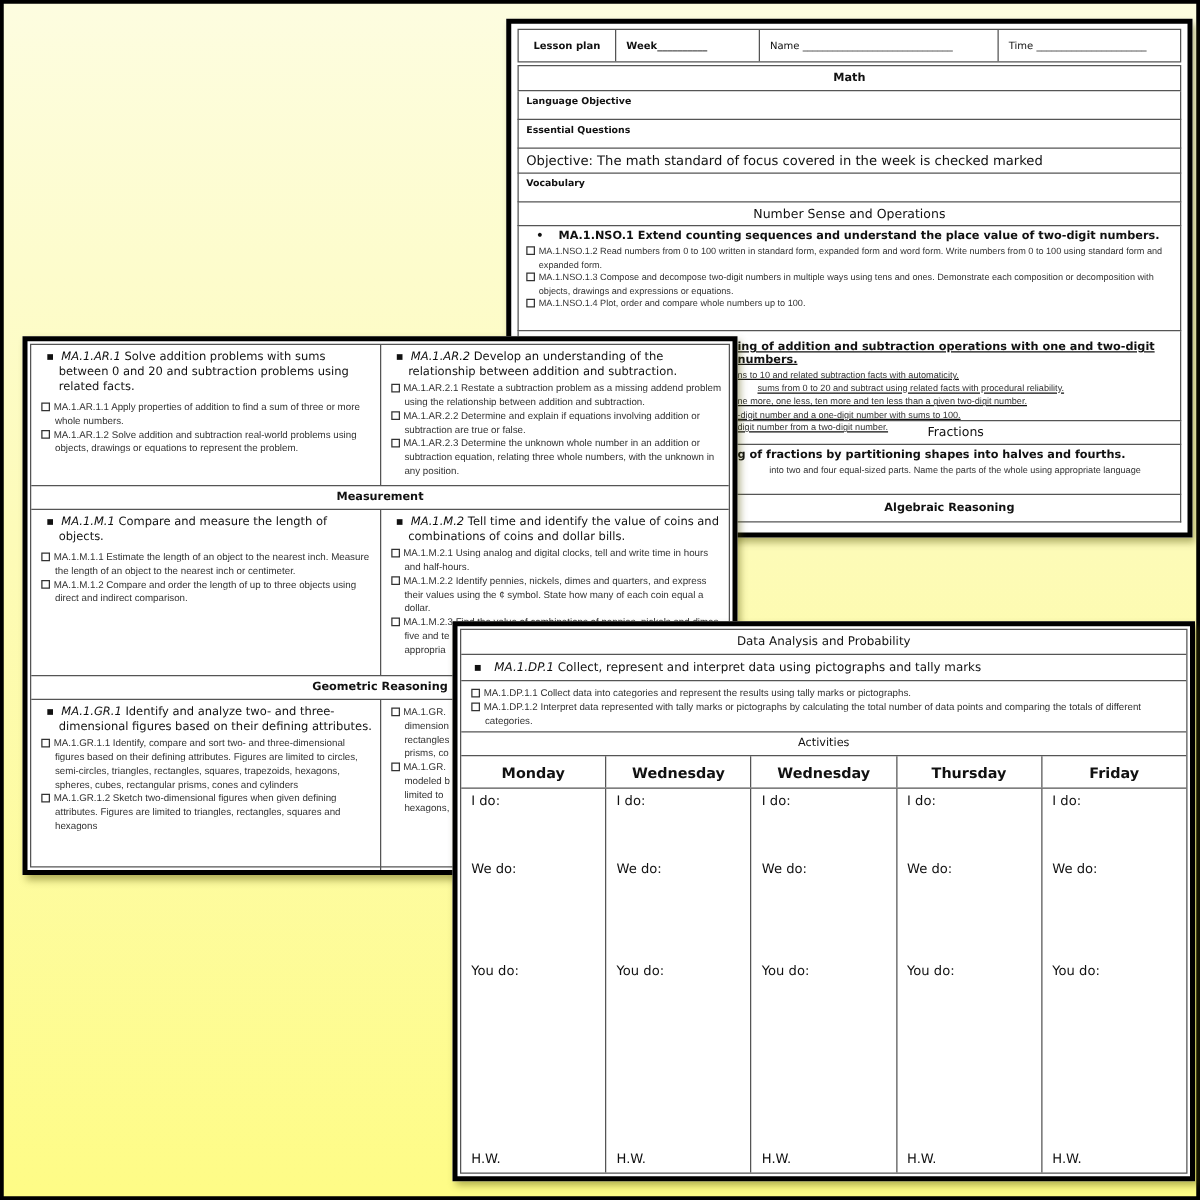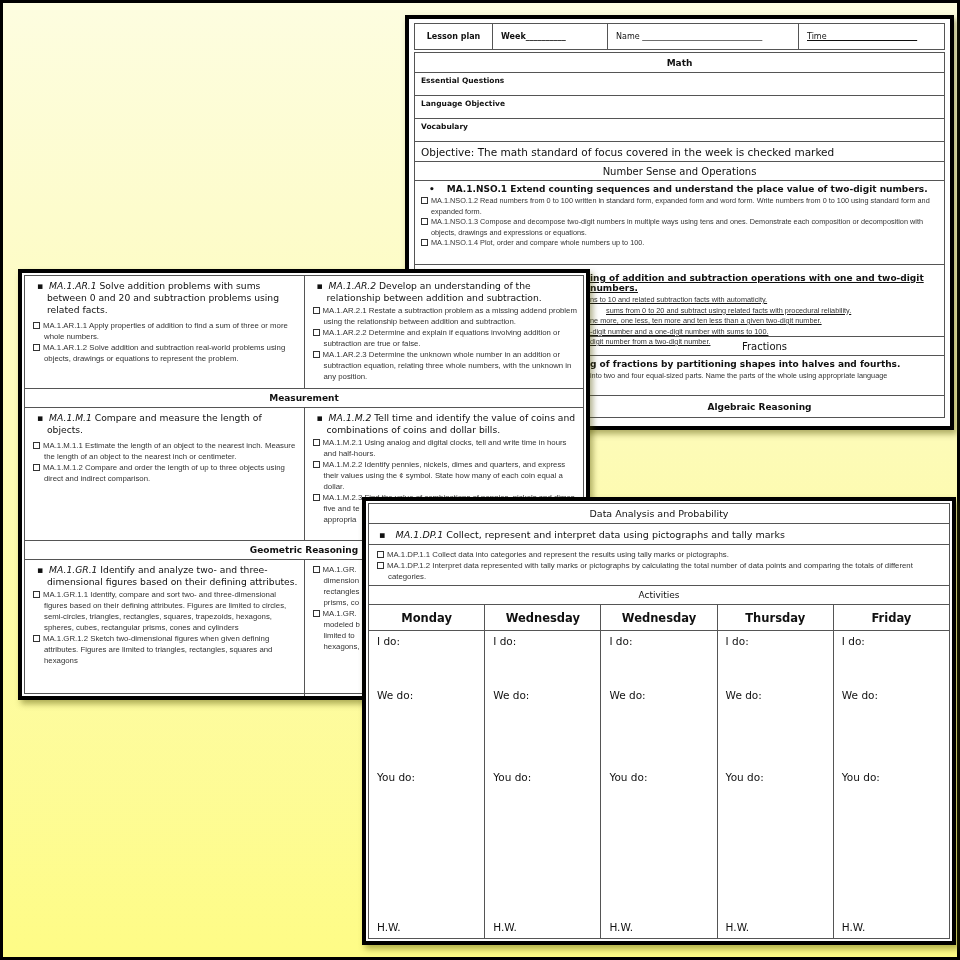--- a/index.html
+++ b/index.html
@@ -20,21 +20,21 @@
       border: 4px solid #000;
       box-shadow: 3px 4px 6px rgba(80,80,0,0.45);
       overflow: hidden;
     }
     .comic { font-family: "DejaVu Sans", sans-serif; }
 
     
     #sheet1 { left: 405px; top: 15px; width: 549px; height: 415px; padding: 4px 5px; }
     .s1-header { display: flex; border: 1px solid #555; height: 27px; font-size: 8px; }
     .s1-header > div { border-right: 1px solid #555; display: flex; align-items: center; padding-left: 8px; }
-    .s1-header > div:last-child { border-right: none; text-decoration: underline; }
+    .s1-header > div:last-child { border-right: none; }
     .s1-header .h-lesson { width: 78px; justify-content: center; padding-left: 0; font-weight: bold; }
     .s1-header .h-week { width: 115px; font-weight: bold; }
     .s1-header .h-name { width: 191px; }
     .s1-header .h-time { flex: 1; }
     .s1-row { border: 1px solid #555; border-top: none; font-size: 8px; }
     .s1-row.title { height: 21px; display: flex; align-items: center; justify-content: center; font-weight: bold; font-size: 9px; border-top: 1px solid #555; margin-top: 2px; }
     .s1-row.field { height: 23px; padding: 3px 6px; font-weight: bold; font-size: 7.5px; }
     .s1-row.objective { height: 20px; display: flex; align-items: center; padding-left: 6px; font-size: 10.5px; font-weight: 500; }
     .s1-row.section { height: 19px; display: flex; align-items: center; justify-content: center; font-size: 10px; }
     .s1-row.body { padding: 3px 6px 2px 6px; }
@@ -83,49 +83,49 @@
 
 <div class="sheet" id="sheet1">
   <div class="s1-header comic">
     <div class="h-lesson">Lesson plan</div>
     <div class="h-week">Week__________</div>
     <div class="h-name">Name ______________________________</div>
     <div class="h-time">Time ______________________</div>
   </div>
   <div class="s1-row title comic">Math</div>
   <div class="s1-row field comic">
+    <span>Language Objective</span>
+  </div>
+  <div class="s1-row field comic">
     <span>Essential Questions</span>
   </div>
-  <div class="s1-row field comic">
-    <span>Language Objective</span>
-  </div>
+  <div class="s1-row objective comic">Objective:  The math  standard of focus covered in the week is checked marked</div>
   <div class="s1-row field comic">
     <span>Vocabulary</span>
   </div>
-  <div class="s1-row objective comic">Objective:  The math  standard of focus covered in the week is checked marked</div>
   <div class="s1-row section comic">Number Sense and Operations</div>
   <div class="s1-row body" style="height:84px;">
     <div class="std-head comic">
       <span>•</span>
       <span>MA.1.NSO.1 Extend counting sequences and understand the place value of two-digit numbers.</span>
     </div>
     <div class="sub"><span class="cb"></span><span>MA.1.NSO.1.2 Read numbers from 0 to 100 written in standard form, expanded form and word form. Write numbers from 0 to 100 using standard form and expanded form.</span></div>
     <div class="sub"><span class="cb"></span><span>MA.1.NSO.1.3 Compose and decompose two-digit numbers in multiple ways using tens and ones. Demonstrate each composition or decomposition with objects, drawings and expressions or equations.</span></div>
     <div class="sub"><span class="cb"></span><span>MA.1.NSO.1.4 Plot, order and compare whole numbers up to 100.</span></div>
   </div>
   <div class="s1-row partial" style="height:72px; padding-left:175px; padding-top:8px;text-decoration:underline;">
     <div class="std-head comic" style="padding-left:0;">ing of addition and subtraction operations with one and two-digit numbers.</div>
     <div class="sub" style="padding-left:0;text-indent:0;">ns to 10 and related subtraction facts with automaticity.</div>
     <div class="sub" style="padding-left:16px;text-indent:0;">sums from 0 to 20 and subtract using related facts with procedural reliability.</div>
     <div class="sub" style="padding-left:0;text-indent:0;">ne more, one less, ten more and ten less than a given two-digit number.</div>
     <div class="sub" style="padding-left:0;text-indent:0;">-digit number and a one-digit number with sums to 100.</div>
     <div class="sub" style="padding-left:0;text-indent:0;">digit number from a two-digit number.</div>
   </div>
   <div class="s1-row section comic" style="padding-left:170px;">Fractions</div>
-  <div class="s1-row partial" style="height:40px; padding-left:175px; padding-top:3px;">
+  <div class="s1-row partial" style="height:40px; padding-left:175px; padding-top:3px;text-align:center;">
     <div class="std-head comic" style="padding-left:0;">g of fractions by partitioning shapes into halves and fourths.</div>
     <div class="sub" style="padding-left:0;text-indent:0;">into two and four equal-sized parts. Name the parts of the whole using appropriate language</div>
   </div>
   <div class="s1-row section comic" style="padding-left:160px; font-size:9px; font-weight:bold; height:22px;">Algebraic Reasoning</div>
 </div>
 
 <div class="sheet" id="sheet2">
   <div class="s2-grid">
     <div class="s2-row" style="height:113px;">
       <div class="s2-col">

